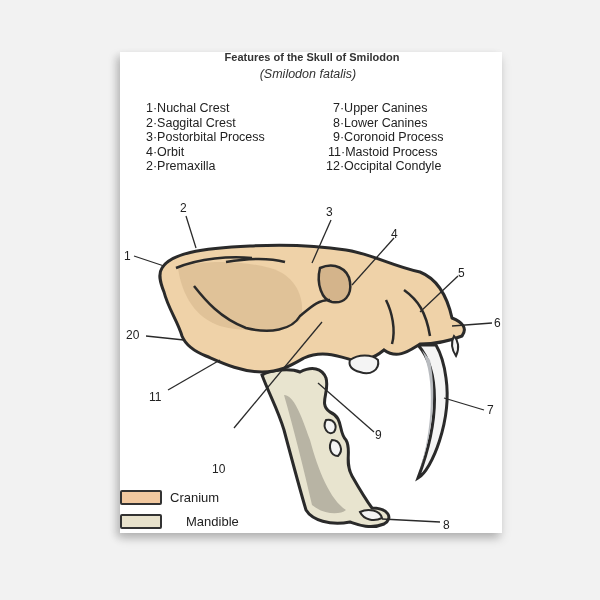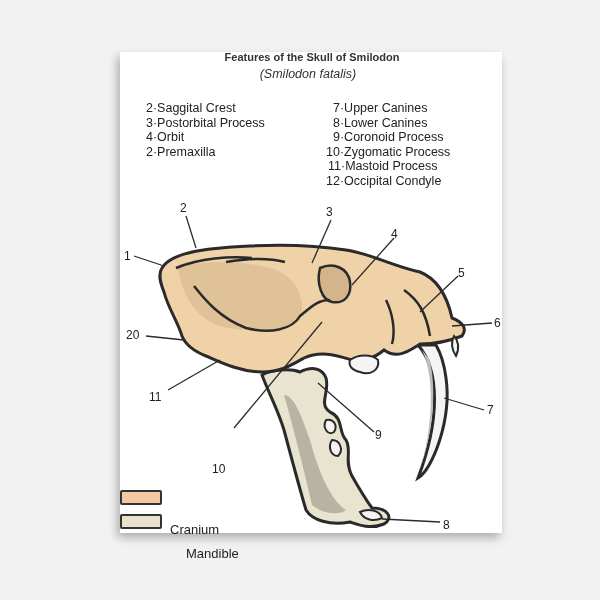--- a/index.html
+++ b/index.html
@@ -4,42 +4,42 @@
 <style>
   html, body { margin:0; padding:0; }
   body { width:600px; height:600px; background:#f2f2f2; position:relative; overflow:hidden; font-family:"Liberation Sans", sans-serif; }
   .canvas { position:absolute; left:120px; top:52px; width:382px; height:481px; background:#fff; box-shadow: -4px 4px 8px rgba(0,0,0,0.18), 0 6px 10px rgba(0,0,0,0.12); }
   .title { position:absolute; left:12px; width:600px; top:51px; text-align:center; font-weight:bold; font-size:11px; color:#333; }
   .subtitle { position:absolute; left:0; width:600px; top:67px; text-align:center; font-style:italic; font-size:12.5px; color:#333;padding-left:8px; }
   .legend-col { position:absolute; top:101px; font-size:12.5px; color:#222; line-height:14.6px; }
   .legend-col div { white-space:nowrap; }
   .lbl { position:absolute; font-size:12px; color:#222; }
   .key { position:absolute; width:38px; height:11px; border:2px solid #333; border-radius:2px; }
-  .keytext { position:absolute; font-size:13px; color:#222;margin-top:32px; }
+  .keytext { position:absolute; font-size:13px; color:#222; }
   svg.art { position:absolute; left:0; top:0; }
 </style>
 </head>
 <body>
 
 <div class="canvas"></div>
 
 <div class="title">Features of the Skull of Smilodon</div>
 <div class="subtitle">(Smilodon fatalis)</div>
 
 <div class="legend-col" style="left:146px;">
+  <div>1·Nuchal Crest</div>
   <div>2·Saggital Crest</div>
   <div>3·Postorbital Process</div>
   <div>4·Orbit</div>
   <div>2·Premaxilla</div>
 </div>
 <div class="legend-col" style="left:326px;">
   <div style="padding-left:7px">7·Upper Canines</div>
   <div style="padding-left:7px">8·Lower Canines</div>
   <div style="padding-left:7px">9·Coronoid Process</div>
-  <div>10·Zygomatic Process</div>
   <div style="padding-left:2px">11·Mastoid Process</div>
   <div>12·Occipital Condyle</div>
 </div>
 
 <svg class="art" width="600" height="600" viewBox="0 0 600 600">
 
   <path d="M418,345 C440,370 440,420 418,478 C432,470 452,420 446,378 C444,362 440,352 436,345 Z" fill="#f4f4f4" stroke="#2a2a2a" stroke-width="3"></path>
   <path d="M422,350 C436,380 432,430 420,470 C430,440 438,400 430,360 Z" fill="#b9bcc0"></path>
 
   <path d="M262,375 C270,370 290,368 300,372 C312,366 322,368 326,378 C330,392 318,404 330,412 C344,418 338,432 346,440 C352,450 344,462 352,476 C360,490 366,500 372,508 C388,508 394,518 384,524 C370,530 356,524 350,522 C330,526 312,520 306,510 C300,490 292,460 284,430 C278,410 270,396 262,375 Z" fill="#e8e4cf" stroke="#2a2a2a" stroke-width="3"></path>

